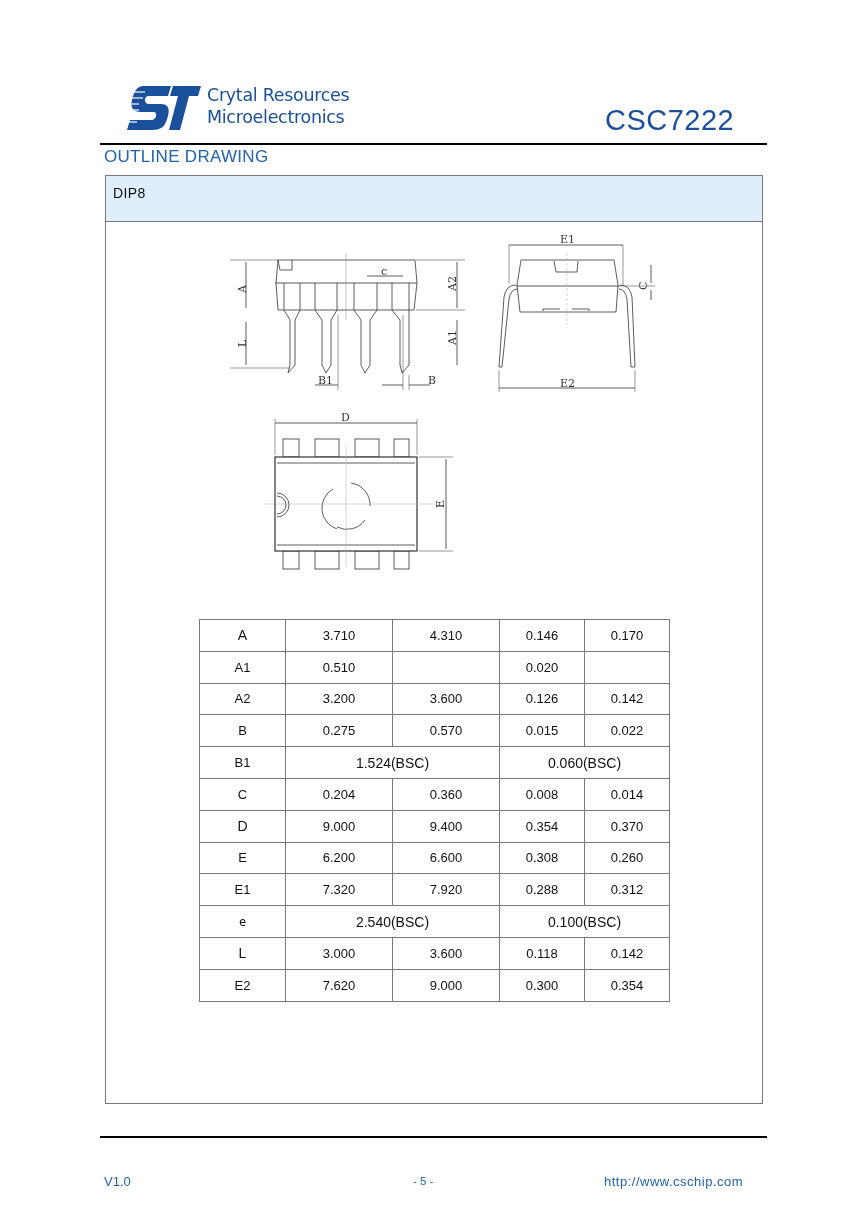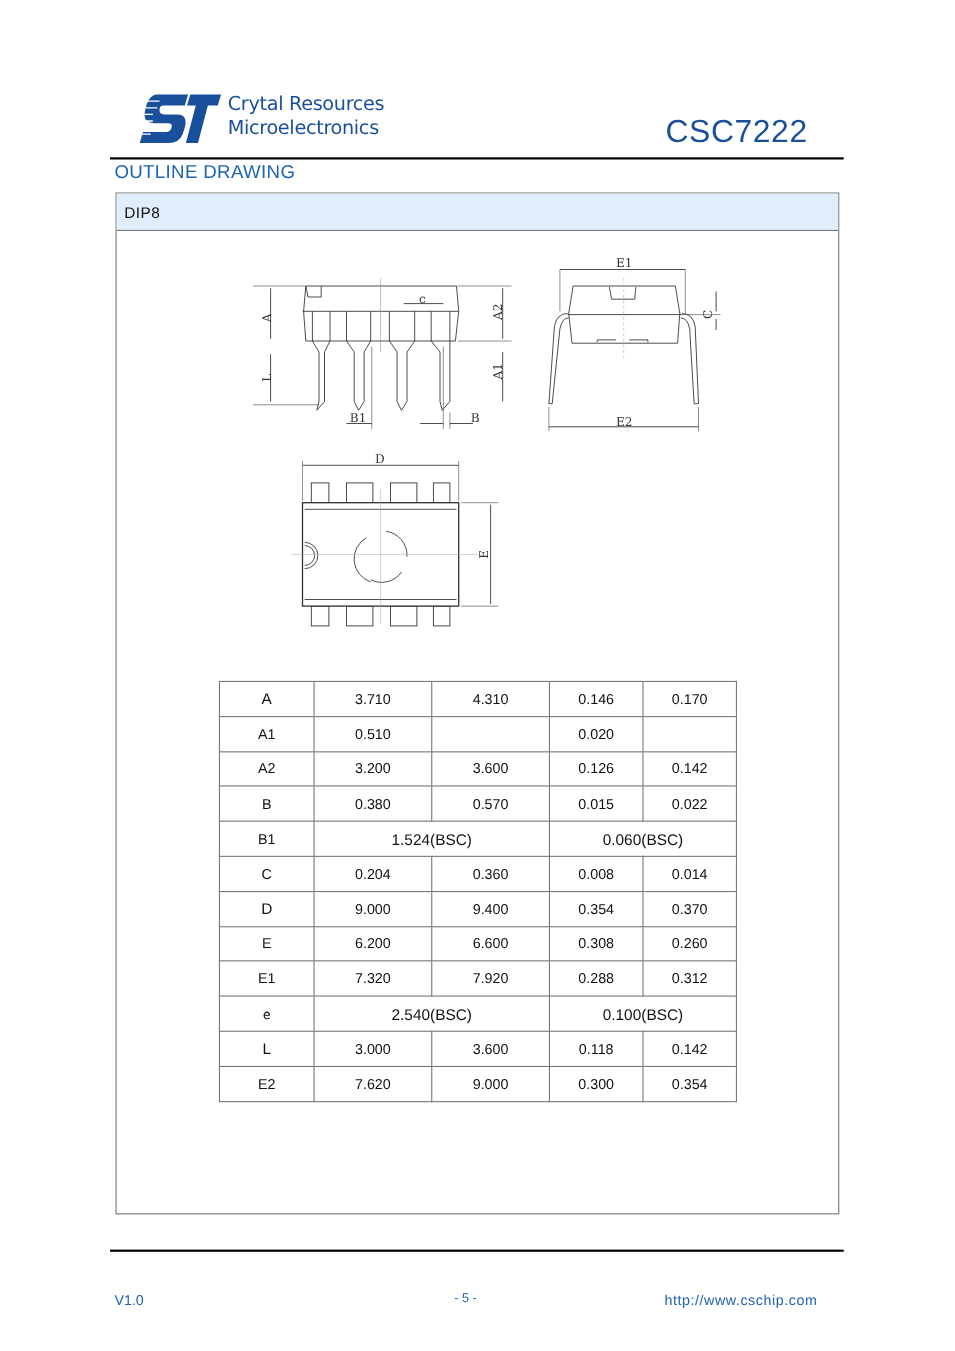--- a/index.html
+++ b/index.html
@@ -4,21 +4,21 @@
 <style>
   * { box-sizing: border-box; margin: 0; padding: 0; }
   body { width: 868px; height: 1228px; background: #ffffff; position: relative; font-family: "Liberation Sans", sans-serif; overflow: hidden; }
   .abs { position: absolute; }
   #logo-mark { left: 123px; top: 84px; width: 78px; height: 48px; }
   #company { left: 207px; top: 84px; color: #1a4f9c; font-family: "DejaVu Sans", sans-serif; font-size: 17.5px; line-height: 22px; letter-spacing: -0.3px; }
   #part-no { left: 605px; top: 104px; color: #1a4f9c; font-size: 29px; letter-spacing: 0.5px; }
   #header-rule { left: 100px; top: 143px; width: 667px; height: 2px; background: #000; }
   #section-title { left: 104px; top: 147px; color: #2063b0; font-size: 17px; letter-spacing: 0.3px; }
   #box { left: 105px; top: 175px; width: 658px; height: 929px; border: 1px solid #777; }
-  #box-head { position: absolute; left: 0; top: 0; right: 0; height: 34px; background: #e0eefc; border-bottom: 1px solid #777; }
+  #box-head { position: absolute; left: 0; top: 0; right: 0; height: 46px; background: #e0eefc; border-bottom: 1px solid #777; }
   #box-title { position: absolute; left: 7px; top: 9px; font-size: 14px; color: #111; letter-spacing: 0.4px; }
   svg.drawing { position: absolute; }
   table#dims { position: absolute; left: 199px; top: 619px; border-collapse: collapse; font-size: 13px; color: #111; }
   #dims td, #dims th { border: 1px solid #777; text-align: center; font-weight: normal; height: 31.8px; }
   #dims th { background: #e0eefc; height: 51px; font-size: 13.5px; }
   #footer-rule { left: 100px; top: 1136px; width: 667px; height: 2px; background: #000; }
   .foot { top: 1150px; color: #2063b0; font-size: 13px; margin-top: 24px; }
   #foot-ver { left: 104px; }
   #foot-page { left: 413px; font-size: 11.5px; top: 1151px; }
   #foot-url { left: 604px; letter-spacing: 0.5px; }
@@ -173,21 +173,21 @@
       </tr>
   <tr>
         <td>A2</td>
         <td>3.200</td>
         <td>3.600</td>
         <td>0.126</td>
         <td>0.142</td>
       </tr>
   <tr>
         <td>B</td>
-        <td>0.380</td>
+        <td>0.275</td>
         <td>0.570</td>
         <td>0.015</td>
         <td>0.022</td>
       </tr>
   <tr>
         <td>B1</td>
         <td colspan="2" style="font-size:14px">1.524(BSC)</td>
         <td colspan="2" style="font-size:14px">0.060(BSC)</td>
       </tr>
   <tr>

